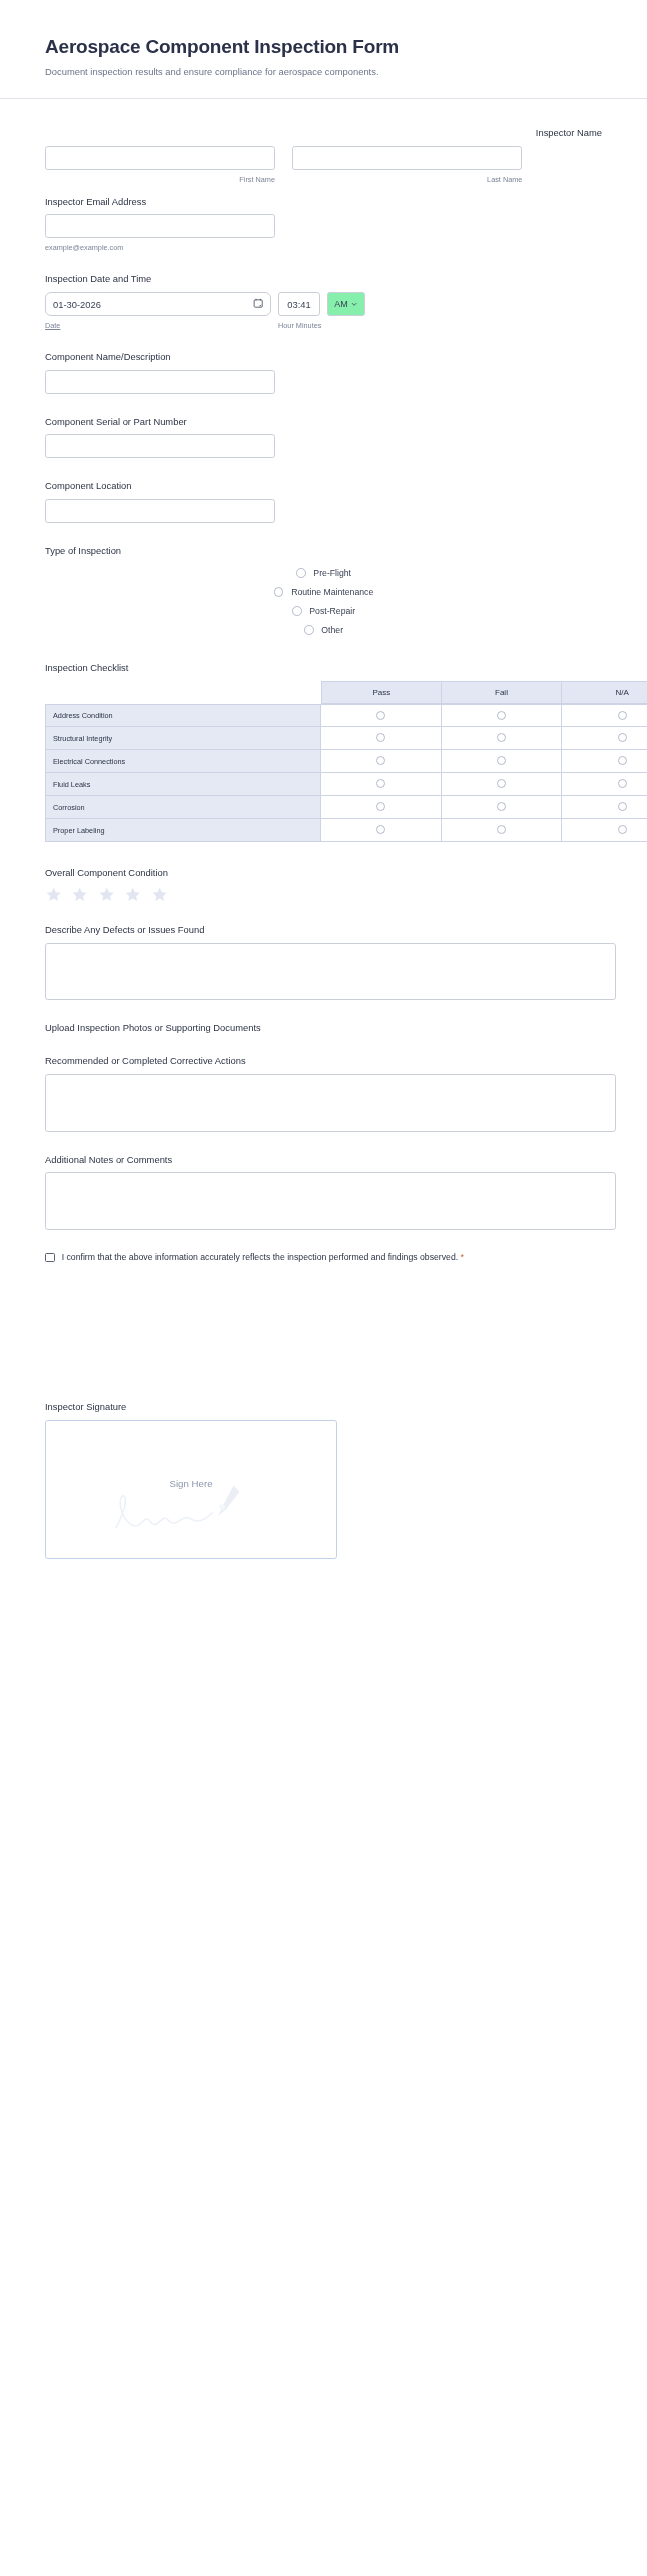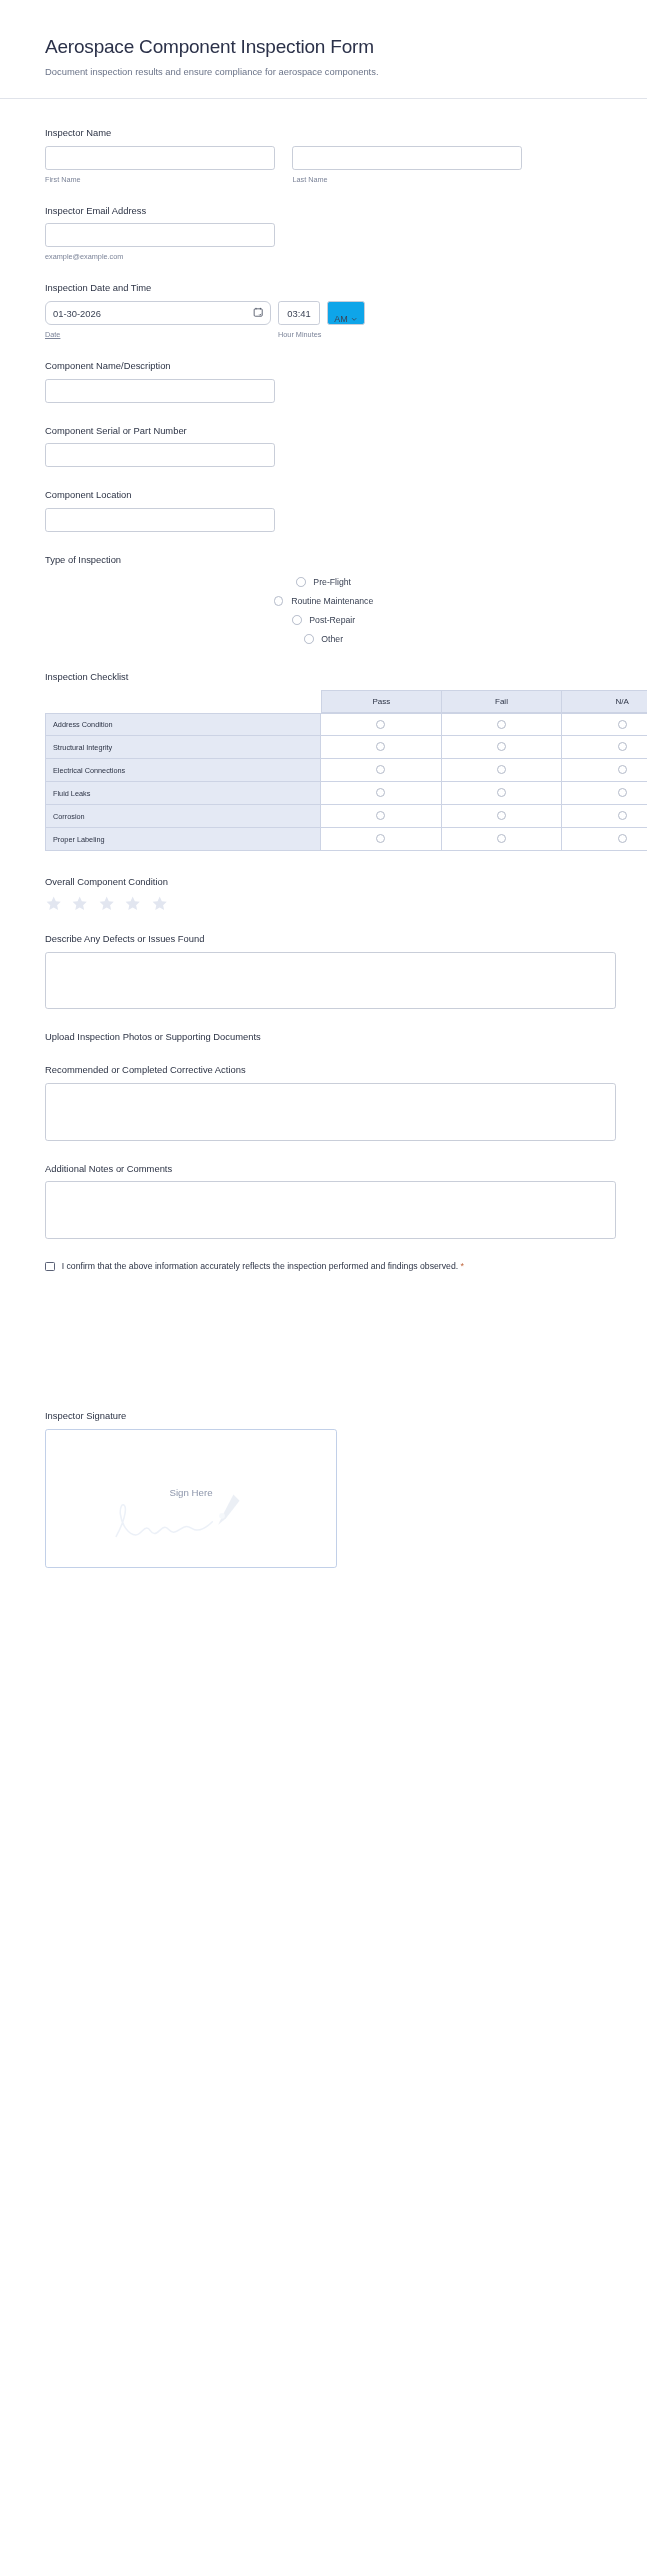--- a/index.html
+++ b/index.html
@@ -9,21 +9,21 @@
     font-family: "Liberation Sans", sans-serif;
     color: #2c3345;
     overflow: hidden;
     position: relative;
   }
   .page { width: 647px; position: relative; }
 
   
   .header { padding: 36px 45px 21px 45px; }
   .form-title {
-    font-size: 19px; font-weight: normal; color: #2b3149;
+    font-size: 19px; font-weight: bold; color: #2b3149;
     letter-spacing: -0.2px; line-height: 1.2;
   }
   .form-subtitle {
     font-size: 9.4px; color: #6b7489; margin-top: 7.7px; font-weight: normal;
   }
   .header-divider { height: 0.7px; background: #e0e3ea; width: 647px; }
 
   
   .body { padding: 28px 45px 0 45px; }
   .field { margin-bottom: 19.5px; }
@@ -52,22 +52,22 @@
     display: flex; align-items: center; justify-content: space-between;
     padding: 0 7px; font-size: 9.4px; color: #3a4254; background: #fff;
   }
   .time-box {
     width: 42px; height: 24px; border: 0.7px solid #c9ced9; border-radius: 2.8px;
     display: flex; align-items: center; justify-content: center;
     font-size: 9.4px; color: #3a4254; background: #fff;
   }
   .ampm-box {
     width: 38px; height: 24px; border: 0.7px solid #c9ced9; border-radius: 2.8px;
-    display: flex; align-items: flex-end; justify-content: center; gap: 3.5px;
-    font-size: 9px; color: #3a4254; background: #0ea5e9;
+    display: flex; align-items: center; justify-content: center; gap: 3.5px;
+    font-size: 9px; color: #3a4254; background: #86efac;
   }
   .dt-sub { display: flex; margin-top: 4.9px; }
   .dt-sub .s1 { width: 233px; font-size: 7.3px; color: #7c8499; text-decoration: underline; }
   .dt-sub .s2 { font-size: 7.3px; color: #7c8499; }
 
   
   .radio-list { margin-top: 2.8px; }
   .radio-item {
     display: flex; align-items: center; gap: 7.7px; height: 19px; justify-content: center;
   }
@@ -160,21 +160,21 @@
 <div class="page">
 
   <div class="header">
     <div class="form-title">Aerospace Component Inspection Form</div>
     <div class="form-subtitle">Document inspection results and ensure compliance for aerospace components.</div>
   </div>
   <div class="header-divider"></div>
 
   <div class="body">
 
-    <div class="field" style="margin-bottom:21px;">
+    <div class="field" style="margin-bottom:12px;text-align:right;">
       <span class="field-label">Inspector Name</span>
       <div class="row2">
         <div class="col">
           <div class="input-box"></div>
           <span class="sub-label">First Name</span>
         </div>
         <div class="col">
           <div class="input-box"></div>
           <span class="sub-label">Last Name</span>
         </div>

